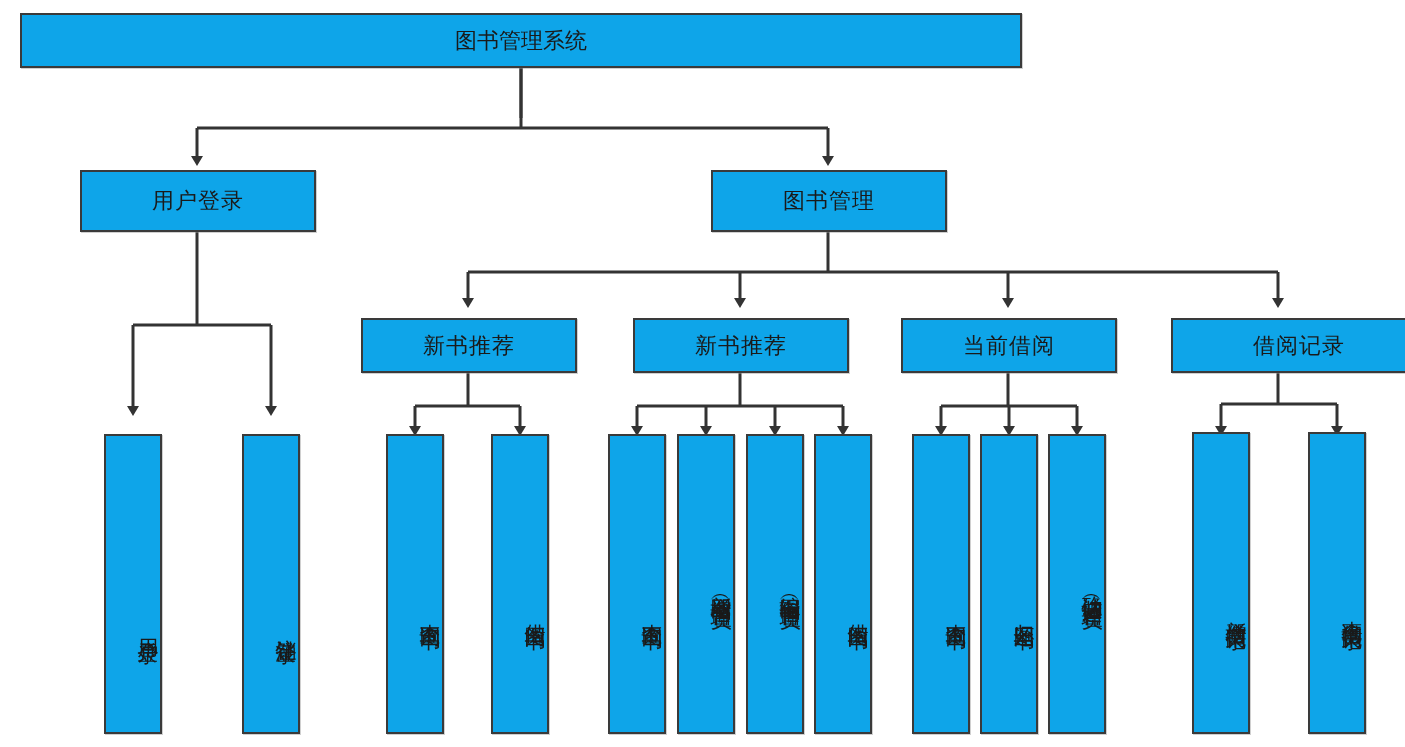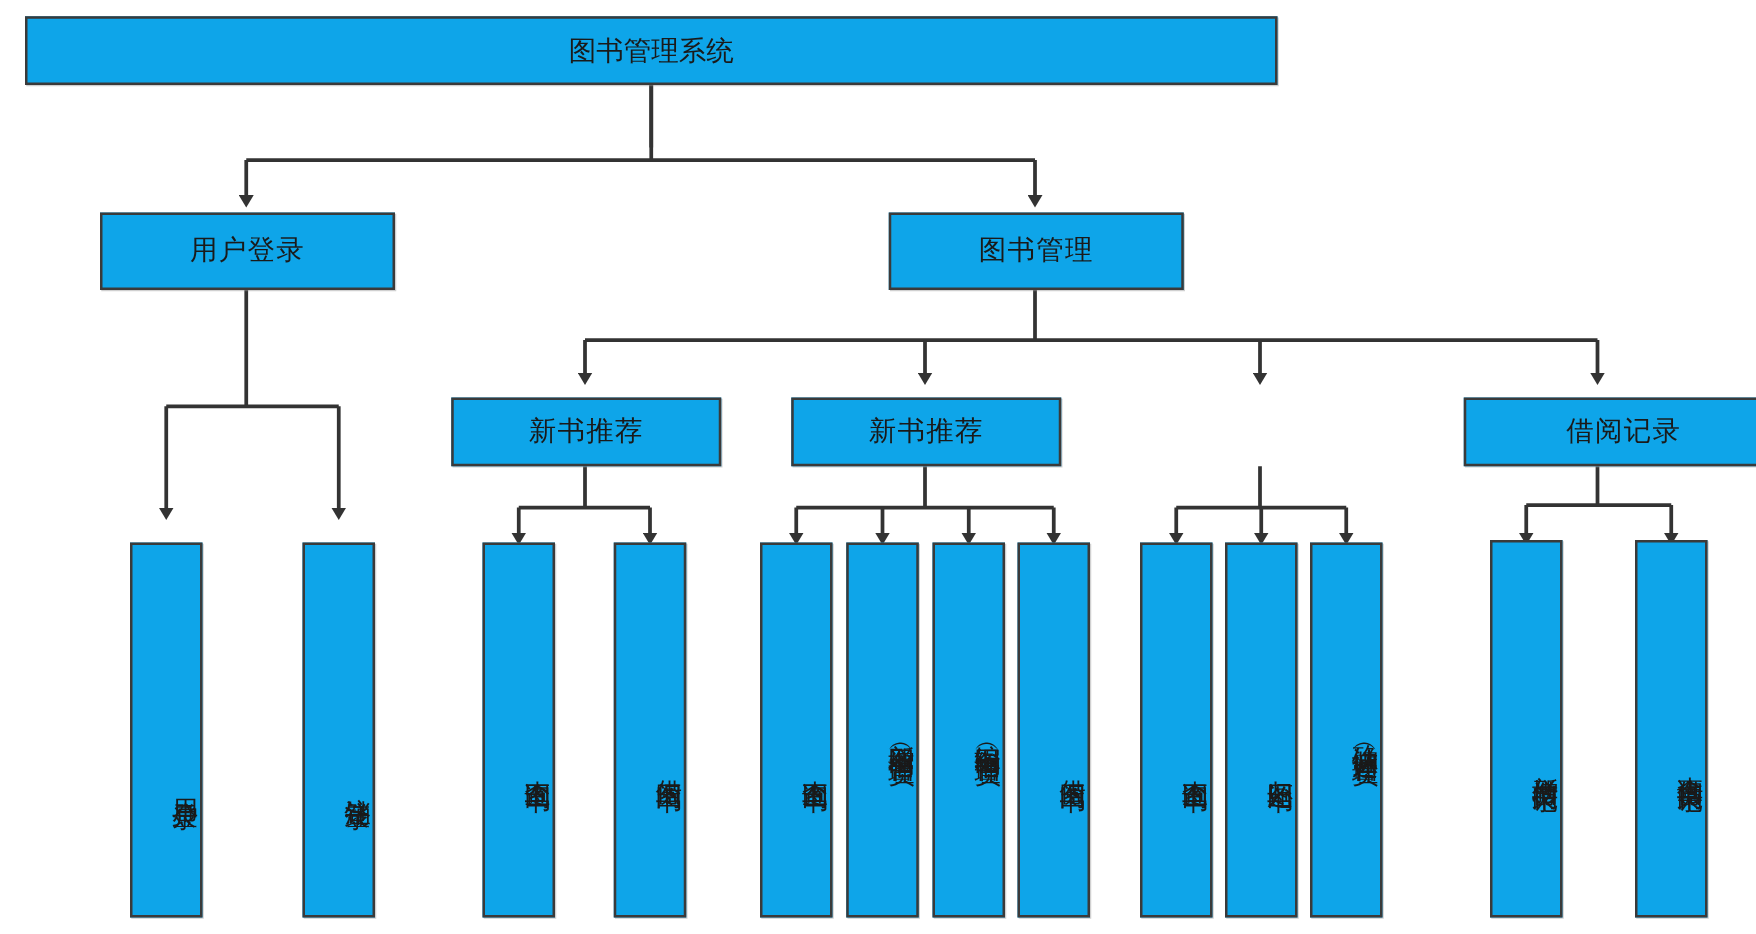--- a/index.html
+++ b/index.html
@@ -152,20 +152,23 @@
   <div class="node h" style="left:711px; top:170px; width:236px; height:62px;">
     <span>图书管理</span>
   </div>
 
   <div class="node h" style="left:361px; top:318px; width:216px; height:55px;">
     <span>新书推荐</span>
   </div>
   <div class="node h" style="left:633px; top:318px; width:216px; height:55px;">
     <span>新书推荐</span>
   </div>
+  <div class="node h" style="left:901px; top:318px; width:216px; height:55px;">
+    <span>当前借阅</span>
+  </div>
   <div class="node h" style="left:1171px; top:318px; width:256px; height:55px;">
     <span>借阅记录</span>
   </div>
 
   <div class="node v mid" style="left:104px; top:434px; width:58px; height:300px;">
     <span class="vtext">用户登录</span>
   </div>
   <div class="node v mid" style="left:242px; top:434px; width:58px; height:300px;">
     <span class="vtext">注销登录</span>
   </div>

